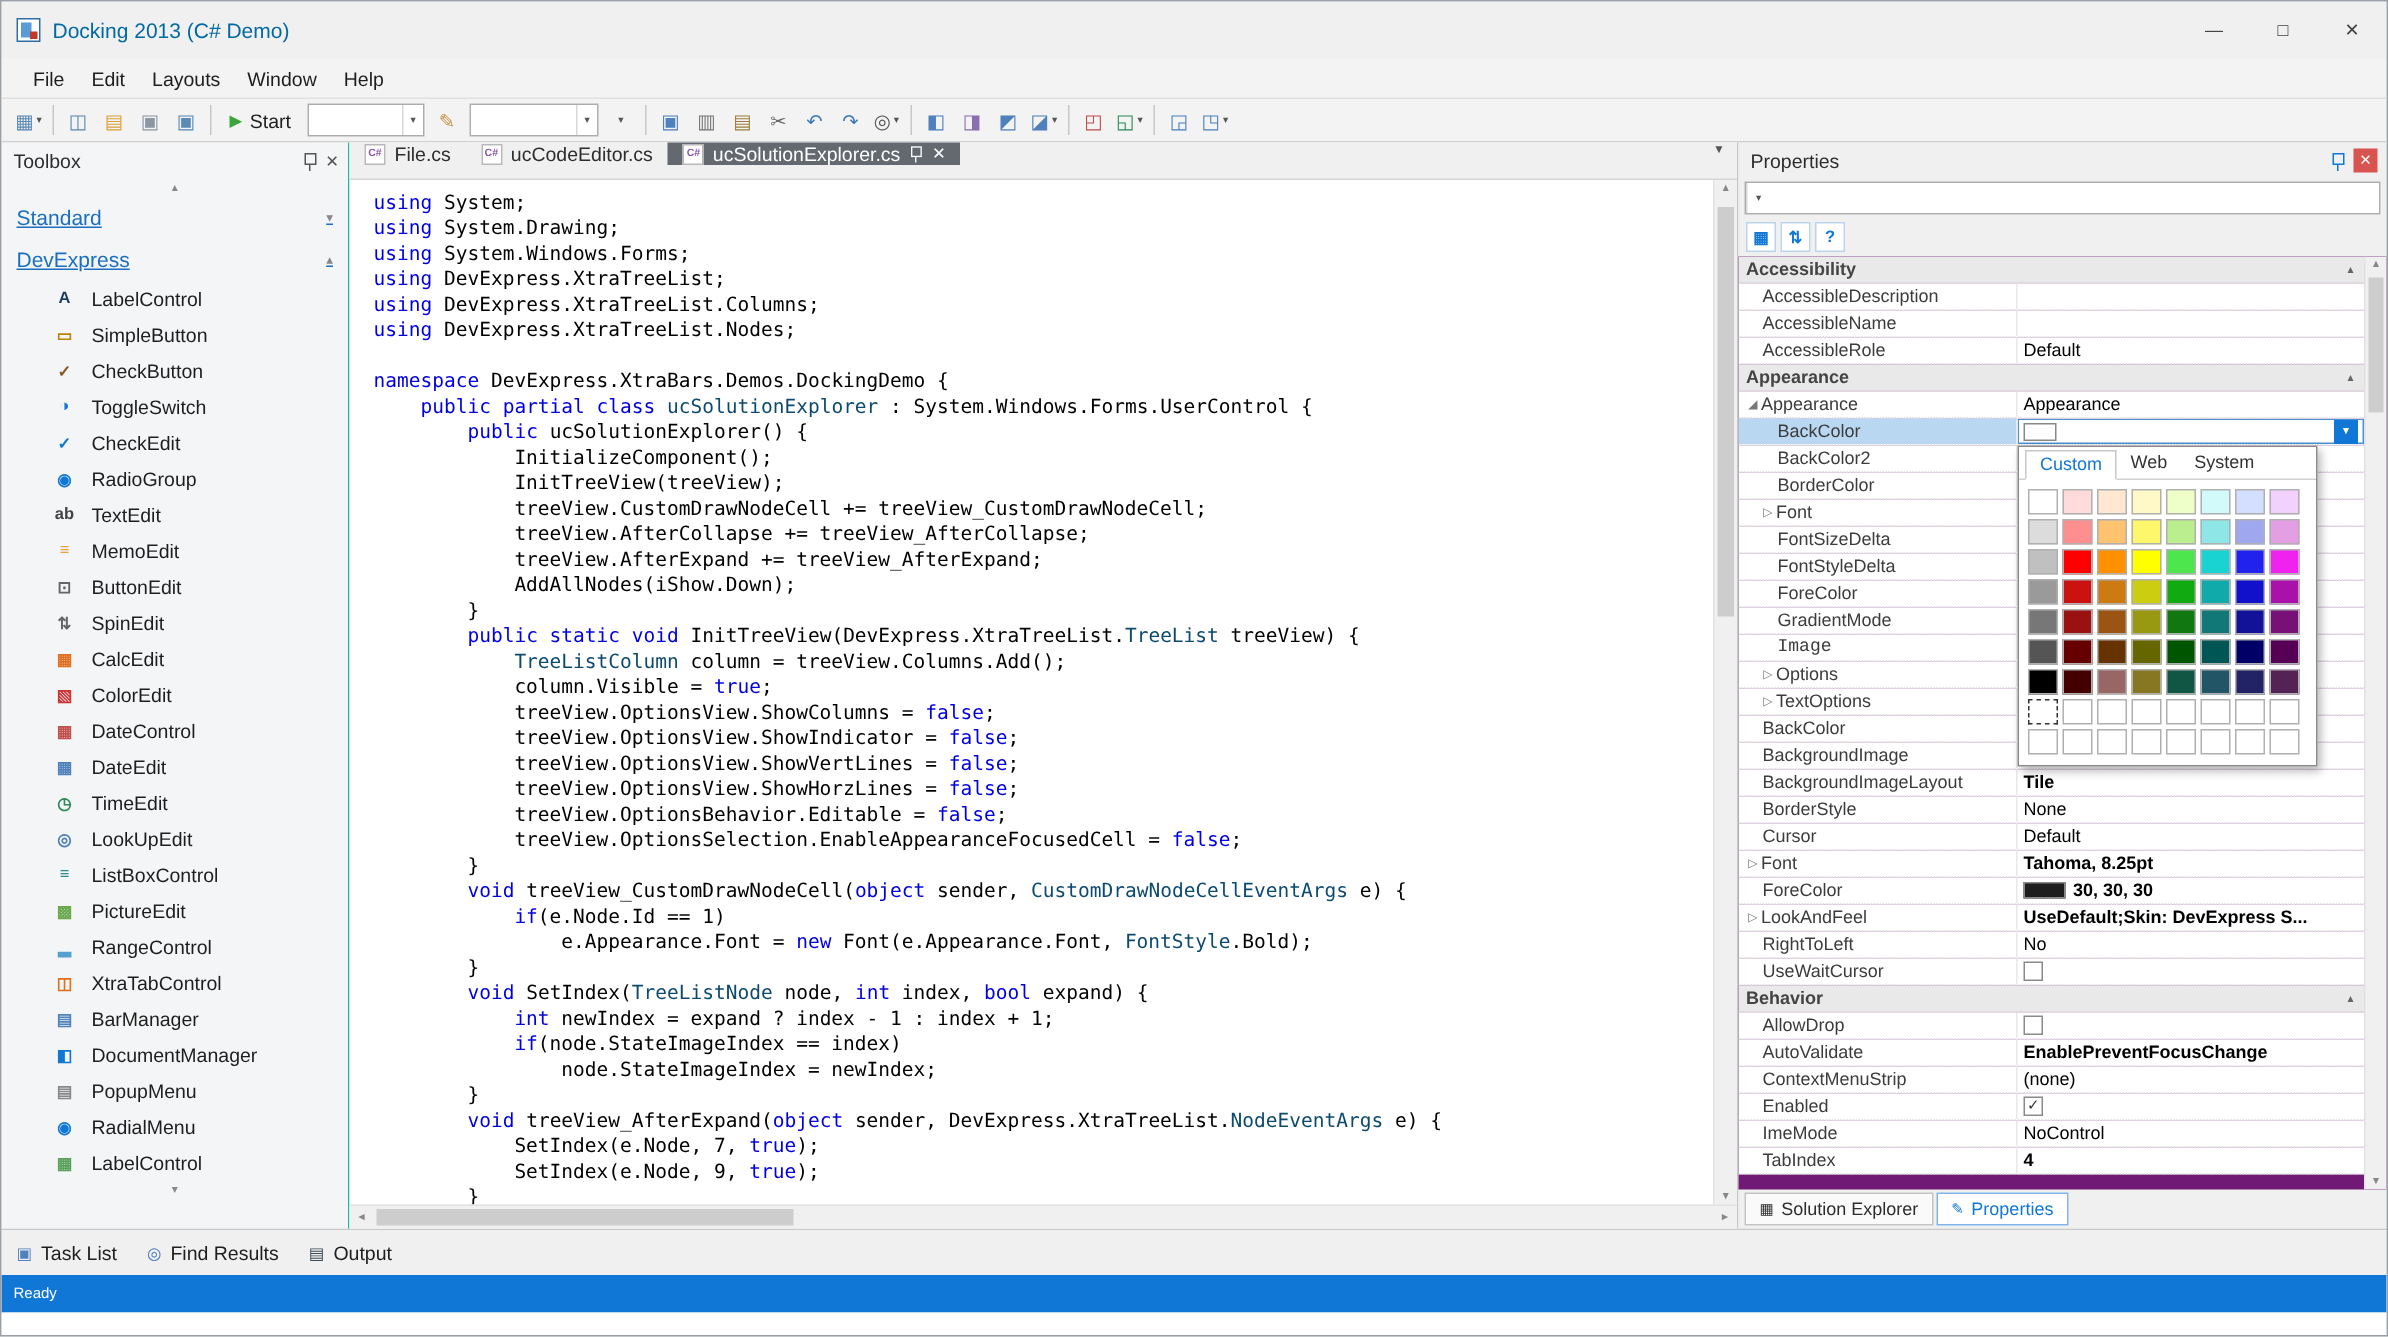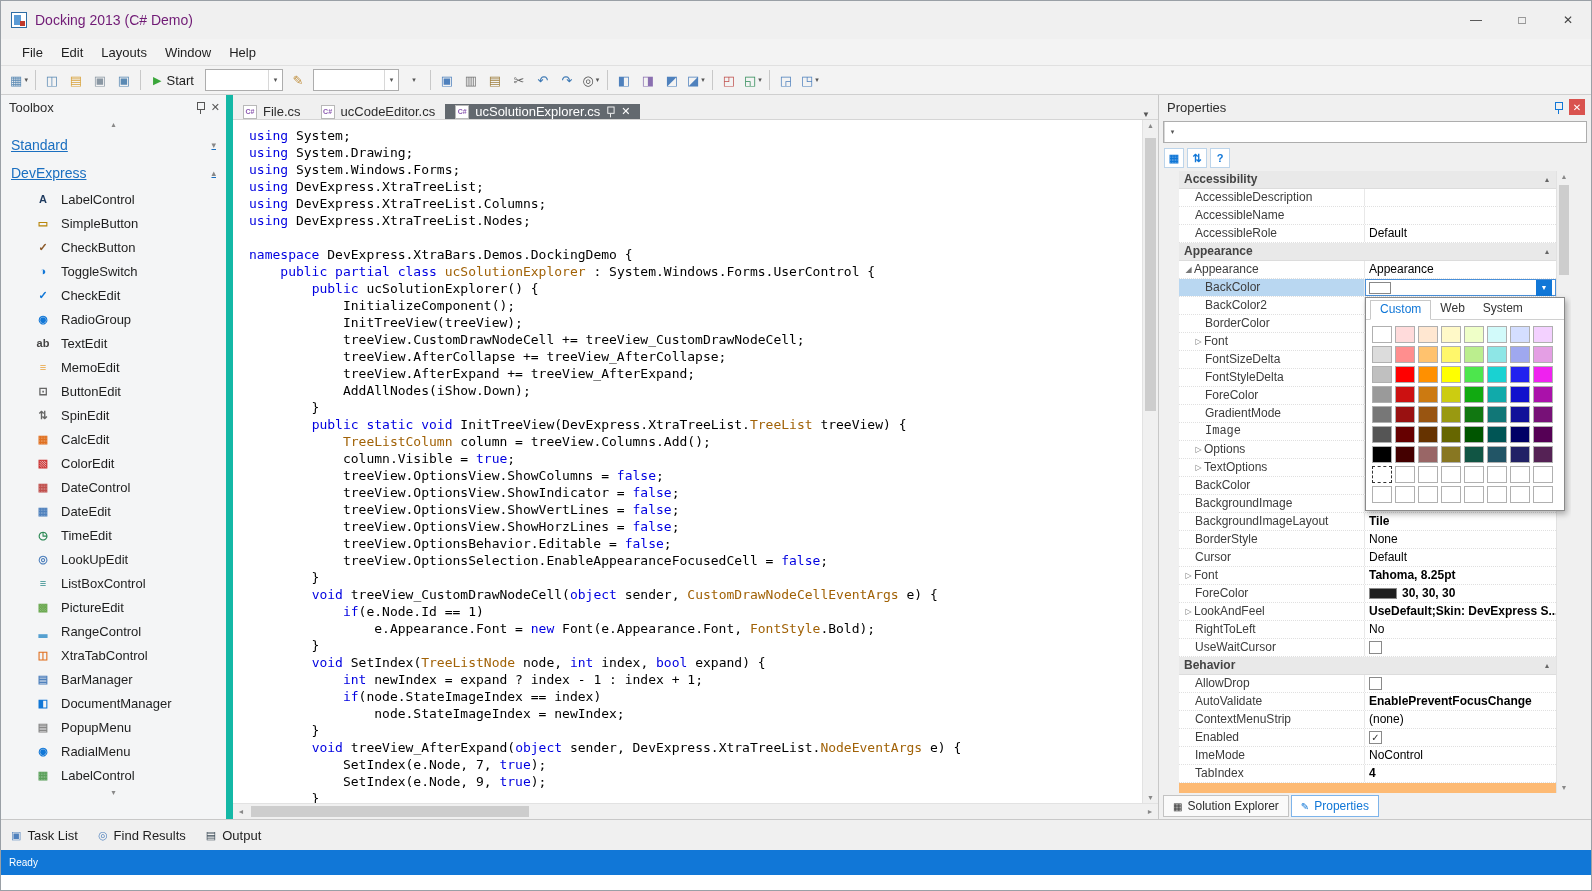--- a/index.html
+++ b/index.html
@@ -5,21 +5,21 @@
   * { margin:0; padding:0; box-sizing:border-box; }
   body { font-family:"Liberation Sans", sans-serif; background:#e8e8e8; }
   .window { width:1592px; height:891px; position:relative; background:#f0f0f0;
             border:1px solid #9aa0a6; overflow:hidden; }
 
   
   .titlebar { height:38px; display:flex; align-items:center; padding-left:10px; background:#f0f0f0; }
   .appicon { width:16px; height:16px; border:1px solid #2e6da4; background:#fff; position:relative; margin-right:8px; }
   .appicon::before { content:""; position:absolute; inset:2px 5px 2px 2px; background:#5b9bd5; }
   .appicon::after { content:""; position:absolute; right:1px; bottom:1px; width:5px; height:5px; background:#c0392b; }
-  .title { font-size:14px; color:#701a75; }
+  .title { font-size:14px; color:#0369a1; }
   .wctrls { margin-left:auto; display:flex; height:100%; }
   .wbtn { width:46px; display:flex; align-items:center; justify-content:center; font-size:12px; color:#444; }
 
   
   .menubar { height:26px; display:flex; align-items:center; padding-left:12px; background:#f3f3f3; font-size:13px; color:#1e1e1e; }
   .menu-item { padding:3px 9px; }
   .toolbar { height:30px; display:flex; align-items:center; padding:0 6px; background:#f3f3f3;
              border-top:1px solid #e0e0e0; border-bottom:1px solid #cfcfcf; }
   .tbtn { height:24px; min-width:24px; display:flex; align-items:center; justify-content:center; font-size:13px; border-radius:2px; gap:2px; }
   .tarrow { font-size:7px; color:#555; }
@@ -35,58 +35,58 @@
 
   .panel-header { height:24px; display:flex; align-items:center; padding:0 6px 0 8px; font-size:13px; color:#2d2d2d; }
   .ph-icons { margin-left:auto; display:flex; align-items:center; gap:6px; color:#555; }
   .pin { position:relative; width:9px; height:13px; display:inline-block; }
   .pin::before { content:""; position:absolute; top:1px; left:1px; width:6px; height:6px; border:1px solid currentColor; }
   .pin::after { content:""; position:absolute; top:9px; left:4px; width:1px; height:4px; background:currentColor; }
   .closeglyph { font-size:11px; }
   .redclose { width:16px; height:16px; background:#d9534f; color:#fff; display:flex; align-items:center; justify-content:center; font-size:10px; }
 
   
-  .toolbox { width:232px; background:#f4f5f6; border-right:7px solid #14b8a6; display:flex; flex-direction:column; }
+  .toolbox { width:232px; background:#f4f5f6; border-right:1px solid #14b8a6; display:flex; flex-direction:column; }
   .tb-scroll { height:12px; text-align:center; font-size:8px; color:#888; line-height:12px; }
   .tb-cat { height:28px; display:flex; align-items:center; padding:0 10px; color:#1a6fc0; font-size:14px;text-decoration:underline; }
   .tb-cat .chev { margin-left:auto; font-size:9px; color:#888; }
   .tb-item { height:24px; display:flex; align-items:center; padding-left:34px; gap:10px; font-size:13px; color:#1e1e1e; }
   .tb-ico { width:16px; height:16px; display:flex; align-items:center; justify-content:center; font-size:11px; font-weight:bold; }
 
   
   .editor { flex:1; display:flex; flex-direction:column; background:#fff; border-right:1px solid #c8c8c8; min-width:0; }
-  .tabstrip { height:25px; background:#f0f0f0; display:flex; align-items:flex-end; border-bottom:1px solid #d5d5d5; }
+  .tabstrip { height:25px; background:#f0f0f0; display:flex; align-items:flex-start; border-bottom:1px solid #d5d5d5; }
   .etab { display:flex; align-items:center; gap:6px; padding:0 10px; font-size:13px; color:#2d2d2d; }
   .etab.active { background:#63696f; color:#fff; }
   .csicon { width:14px; height:14px; border:1px solid #b8b8b8; background:#fff; color:#8a57b0; font-size:7px; font-weight:bold; display:flex; align-items:center; justify-content:center; }
   .etab .pin { transform:scale(.9); }
   .tab-dd { margin-left:auto; width:24px; display:flex; align-items:center; justify-content:center; font-size:8px; color:#555; }
 
   .code-wrap { flex:1; display:flex; min-height:0; }
   .code { flex:1; padding:7px 0 0 16px; font-family:"DejaVu Sans Mono", monospace; font-size:13px; line-height:17px; white-space:pre; overflow:hidden; }
   .tok-k { color:#0000e0; }
-  .tok-t { color:#a16207; }
+  .tok-t { color:#0c4a6e; }
   .tok-p { color:#000; }
 
   .vscroll { width:16px; background:#f0f0f0; border-left:1px solid #e2e2e2; position:relative; }
   .vscroll .arr { position:absolute; left:0; width:100%; text-align:center; font-size:7px; color:#888; }
   .vscroll .thumb { position:absolute; left:2px; right:2px; top:18px; height:40%; background:#cdcdcd; }
   .hscroll { height:16px; background:#f0f0f0; border-top:1px solid #e2e2e2; position:relative; }
   .hscroll .arr { position:absolute; top:0; height:100%; width:16px; text-align:center; font-size:7px; color:#888; line-height:16px; }
   .hscroll .thumb { position:absolute; top:2px; bottom:2px; left:18px; width:30%; background:#cdcdcd; }
 
   
   .props { width:432px; background:#f0f0f0; display:flex; flex-direction:column; position:relative; }
   .objsel { height:22px; margin:2px 4px; background:#fff; border:1px solid #adadad; display:flex; align-items:center; font-size:12px; color:#1e1e1e; }
   .objsel .osname { padding-left:5px; flex:1; overflow:hidden; white-space:nowrap; }
   .objsel .carr { width:16px; height:100%; display:flex; align-items:center; justify-content:center; font-size:7px; color:#555; border-left:1px solid #d8d8d8; }
   .ptoolbar { height:26px; display:flex; align-items:center; gap:3px; padding:0 5px; }
   .pticon { width:20px; height:20px; border:1px solid #bcd4ea; background:#fff; color:#1177d7; display:flex; align-items:center; justify-content:center; font-size:11px; font-weight:bold; }
 
-  .pgrid { flex:1; margin:0 20px; background:#fdba74; position:relative; overflow:hidden; }
+  .pgrid { flex:1; margin:0 0; background:#701a75; position:relative; overflow:hidden; }
   .prows { margin-right:15px; }
   .prow { display:flex; height:18px; line-height:17px; font-size:12px; border-bottom:1px dotted #e0e0e0; background:#fff; }
   .prow.cat { background:#e9e9e9; font-weight:bold; color:#444; border-bottom:1px solid #dcdcdc; }
   .prow.cat .catlabel { padding-left:5px; }
   .prow.cat .catarrow { margin-left:auto; padding-right:7px; font-size:8px; color:#666; font-weight:normal; }
   .pname { width:186px; display:flex; align-items:center; border-right:1px solid #e8e8e8; color:#3c3c3c; overflow:hidden; white-space:nowrap; }
   .pname.sel { background:#b9d7f1; }
   .pval { flex:1; display:flex; align-items:center; padding:0 4px; color:#000; overflow:hidden; white-space:nowrap; }
   .pval.selval { box-shadow:inset 0 0 0 1px #4a90d9; }
   .expander { width:11px; font-size:8px; color:#777; text-align:center; flex:none; }

